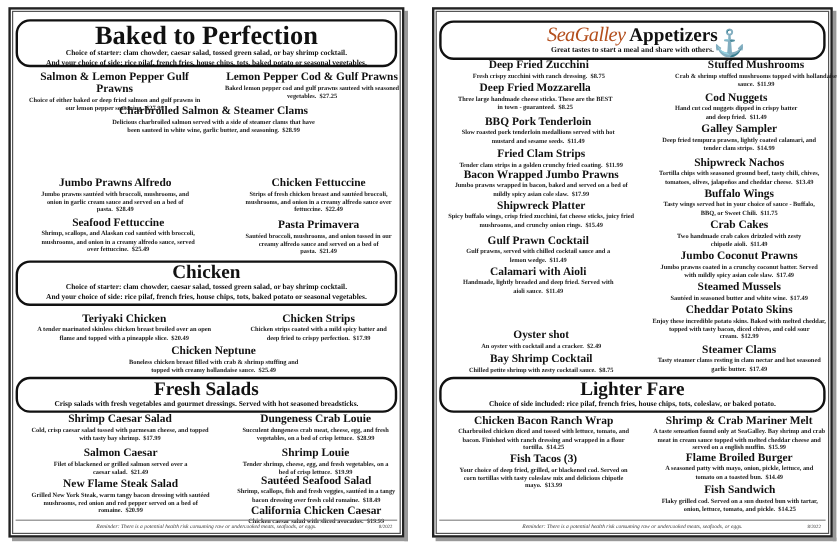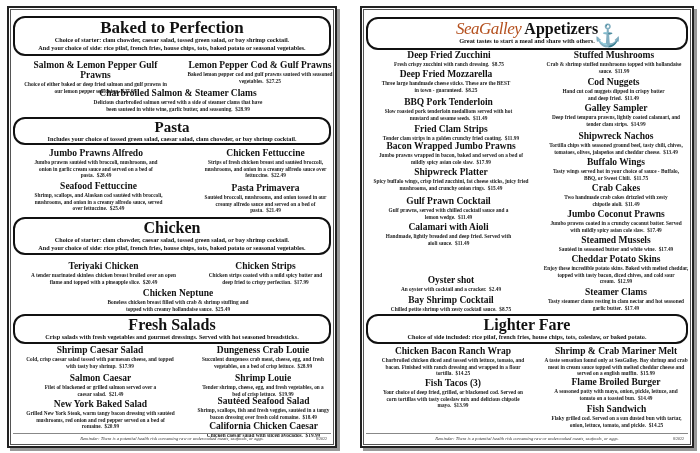--- a/index.html
+++ b/index.html
@@ -40,41 +40,37 @@
 <body>
 
 <div class="page page-left">
   <div class="shadow-r"></div>
   <div class="shadow-b"></div>
   <div class="frame-outer"></div>
   <div class="frame-inner"></div>
   <div class="content">
 
     <div class="banner" style="top:4px;height:40px;">
-      <span class="banner-title" style="font-size:17px;margin-top:1px;">Baked to Perfection</span>
+      <span class="banner-title" style="font-size:22px;margin-top:1px;">Baked to Perfection</span>
       <span class="banner-sub">Choice of starter: clam chowder, caesar salad, tossed green salad, or bay shrimp cocktail.</span>
       <span class="banner-sub">And your choice of side: rice pilaf, french fries, house chips, tots, baked potato or seasonal vegetables.</span>
     </div>
     <div class="item" style="top:49px;left:10px;width:145px;">
       <span class="item-name">Salmon &amp; Lemon Pepper Gulf Prawns</span>
       <span class="item-desc"><span>Choice of either baked or deep fried salmon and gulf prawns in our lemon pepper seasoning.</span>&nbsp;&nbsp;<span>$27.99</span></span>
     </div>
     <div class="item" style="top:49px;left:172px;width:150px;">
       <span class="item-name">Lemon Pepper Cod &amp; Gulf Prawns</span>
       <span class="item-desc"><span>Baked lemon pepper cod and gulf prawns sauteed with seasoned vegetables.</span>&nbsp;&nbsp;<span>$27.25</span></span>
     </div>
     <div class="item" style="top:77px;left:75px;width:180px;">
       <span class="item-name">Charbroiled Salmon &amp; Steamer Clams</span>
       <span class="item-desc"><span>Delicious charbroiled salmon served with a side of steamer clams that have been sauteed in white wine, garlic butter, and seasoning.</span>&nbsp;&nbsp;<span>$28.99</span></span>
     </div>
 
-    <div class="banner" style="top:105px;height:28px;">
-      <span class="banner-title" style="font-size:15px;margin-top:1px;">Pasta</span>
-      <span class="banner-sub">Includes your choice of tossed green salad, caesar salad, clam chowder, or bay shrimp cocktail.</span>
-    </div>
     <div class="item" style="top:137px;left:18px;width:130px;">
       <span class="item-name">Jumbo Prawns Alfredo</span>
       <span class="item-desc"><span>Jumbo prawns sautéed with broccoli, mushrooms, and onion in garlic cream sauce and served on a bed of pasta.</span>&nbsp;&nbsp;<span>$28.49</span></span>
     </div>
     <div class="item" style="top:137px;left:185px;width:135px;">
       <span class="item-name">Chicken Fettuccine</span>
       <span class="item-desc"><span>Strips of fresh chicken breast and sautéed broccoli, mushrooms, and onion in a creamy alfredo sauce over fettuccine.</span>&nbsp;&nbsp;<span>$22.49</span></span>
     </div>
     <div class="item" style="top:170px;left:18px;width:135px;">
       <span class="item-name">Seafood Fettuccine</span>
@@ -117,21 +113,21 @@
     </div>
     <div class="item" style="top:362px;left:30px;width:115px;">
       <span class="item-name">Salmon Caesar</span>
       <span class="item-desc"><span>Filet of blackened or grilled salmon served over a caesar salad.</span>&nbsp;&nbsp;<span>$21.49</span></span>
     </div>
     <div class="item" style="top:362px;left:185px;width:130px;">
       <span class="item-name">Shrimp Louie</span>
       <span class="item-desc"><span>Tender shrimp, cheese, egg, and fresh vegetables, on a bed of crisp lettuce.</span>&nbsp;&nbsp;<span>$19.99</span></span>
     </div>
     <div class="item" style="top:388px;left:10px;width:155px;">
-      <span class="item-name">New York Baked Salad</span>
+      <span class="item-name">New Flame Steak Salad</span>
       <span class="item-desc"><span>Grilled New York Steak, warm tangy bacon dressing with sautéed mushrooms, red onion and red pepper served on a bed of romaine.</span>&nbsp;&nbsp;<span>$20.99</span></span>
     </div>
     <div class="item" style="top:385px;left:178px;width:145px;">
       <span class="item-name">Sautéed Seafood Salad</span>
       <span class="item-desc"><span>Shrimp, scallops, fish and fresh veggies, sautéed in a tangy bacon dressing over fresh cold romaine.</span>&nbsp;&nbsp;<span>$18.49</span></span>
     </div>
     <div class="item" style="top:410px;left:178px;width:145px;">
       <span class="item-name">California Chicken Caesar</span>
       <span class="item-desc"><span>Chicken caesar salad with sliced avocados.</span>&nbsp;&nbsp;<span>$19.99</span></span>
     </div>
@@ -189,21 +185,21 @@
     </div>
     <div class="item" style="top:264px;left:15px;width:140px;">
       <span class="item-name">Oyster shot</span>
       <span class="item-desc"><span>An oyster with cocktail and a cracker.</span>&nbsp;&nbsp;<span>$2.49</span></span>
     </div>
     <div class="item" style="top:284px;left:10px;width:150px;">
       <span class="item-name">Bay Shrimp Cocktail</span>
       <span class="item-desc"><span>Chilled petite shrimp with zesty cocktail sauce.</span>&nbsp;&nbsp;<span>$8.75</span></span>
     </div>
 
-    <div class="item" style="top:39px;left:178px;width:140px;font-family:Liberation Serif, serif;">
+    <div class="item" style="top:39px;left:194px;width:140px;font-family:Liberation Serif, serif;">
       <span class="item-name">Stuffed Mushrooms</span>
       <span class="item-desc"><span>Crab &amp; shrimp stuffed mushrooms topped with hollandaise sauce.</span>&nbsp;&nbsp;<span>$11.99</span></span>
     </div>
     <div class="item" style="top:66px;left:195px;width:105px;">
       <span class="item-name">Cod Nuggets</span>
       <span class="item-desc"><span>Hand cut cod nuggets dipped in crispy batter and deep fried.</span>&nbsp;&nbsp;<span>$11.49</span></span>
     </div>
     <div class="item" style="top:92px;left:185px;width:130px;">
       <span class="item-name">Galley Sampler</span>
       <span class="item-desc"><span>Deep fried tempura prawns, lightly coated calamari, and tender clam strips.</span>&nbsp;&nbsp;<span>$14.99</span></span>

